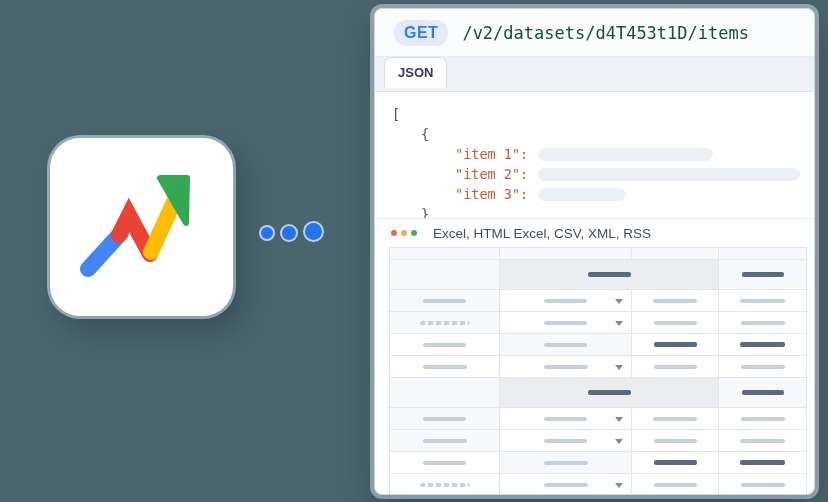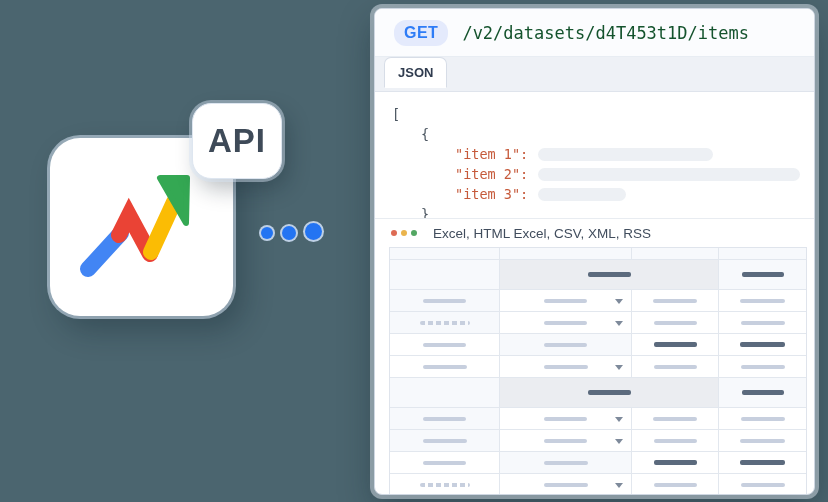--- a/index.html
+++ b/index.html
@@ -106,23 +106,20 @@
 
   <div class="logo-card">
     <svg viewBox="0 0 183 178">
       <path d="M38,131 L71,95" stroke="#4285F4" stroke-width="16" stroke-linecap="round" fill="none"></path>
       <path d="M69,97 L79,77 L100,116" stroke="#EA4335" stroke-width="16" stroke-linecap="round" stroke-linejoin="miter" fill="none"></path>
       <path d="M101,114 L124,64" stroke="#FBBC04" stroke-width="16" stroke-linecap="round" fill="none"></path>
       <path d="M110,40 L137,40 L136,85 Z" fill="#34A853" stroke="#34A853" stroke-width="6" stroke-linejoin="round"></path>
     </svg>
   </div>
 
-  <div class="api-badge">
-    <span>API</span>
-  </div>
 
   <div class="dots">
     <span class="dot d1" style="background: rgb(35, 116, 242);"></span>
     <span class="dot d2" style="background: rgb(35, 116, 242);"></span>
     <span class="dot d3" style="background: rgb(35, 116, 242);"></span>
   </div>
 
   <div class="panel">
 
     <div class="req-header">

